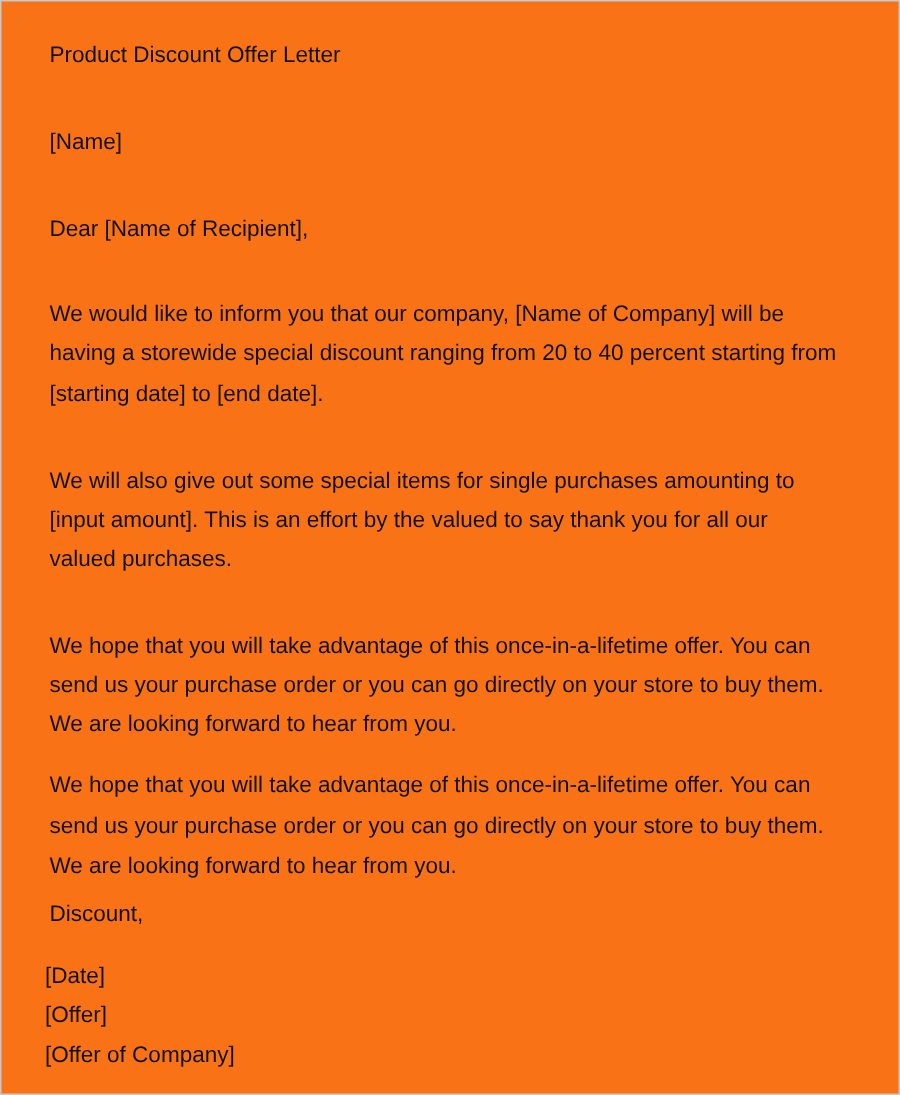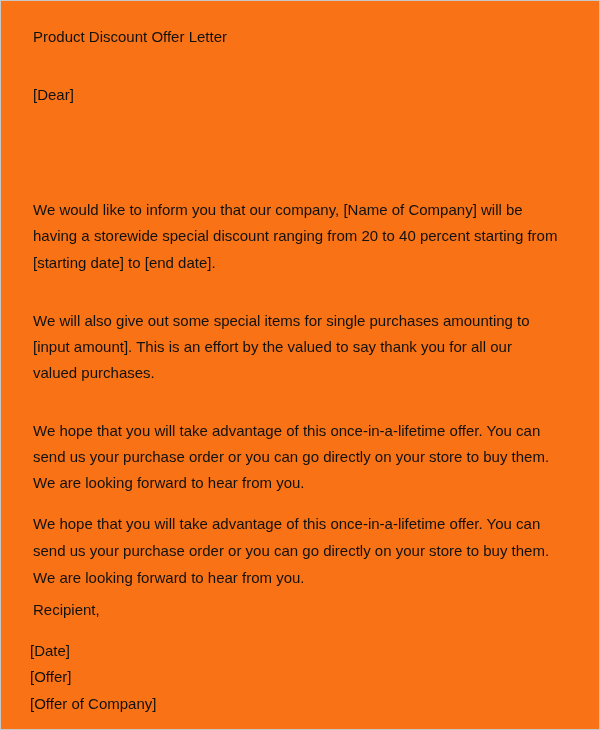--- a/index.html
+++ b/index.html
@@ -21,22 +21,23 @@
       line-height: 18px;
     }
     .sig { left: 29px; }
   </style>
 </head>
 <body>
 
 <div class="page">
   <div class="line" style="top:27px">Product Discount Offer Letter</div>
 
-  <div class="line" style="top:85px">[Dear]</div>
+  <div class="line" style="top:85px">[Name]</div>
 
+  <div class="line" style="top:143px">Dear [Name of Recipient],</div>
 
   <div>
     <div class="line" style="top:200px">We would like to inform you that our company, [Name of Company] will be</div>
     <div class="line" style="top:226px">having a storewide special discount ranging from 20 to 40 percent starting from</div>
     <div class="line" style="top:253px">[starting date] to [end date].</div>
   </div>
 
   <div>
     <div class="line" style="top:311px">We will also give out some special items for single purchases amounting to</div>
     <div class="line" style="top:337px">[input amount]. This is an effort by the valued to say thank you for all our</div>
@@ -48,20 +49,20 @@
     <div class="line" style="top:447px">send us your purchase order or you can go directly on your store to buy them.</div>
     <div class="line" style="top:473px">We are looking forward to hear from you.</div>
   </div>
 
   <div>
     <div class="line" style="top:514px">We hope that you will take advantage of this once-in-a-lifetime offer. You can</div>
     <div class="line" style="top:541px">send us your purchase order or you can go directly on your store to buy them.</div>
     <div class="line" style="top:568px">We are looking forward to hear from you.</div>
   </div>
 
-  <div class="line" style="top:600px">Recipient,</div>
+  <div class="line" style="top:600px">Discount,</div>
 
   <div>
     <div class="line sig" style="top:641px">[Date]</div>
     <div class="line sig" style="top:667px">[Offer]</div>
     <div class="line sig" style="top:694px">[Offer of Company]</div>
   </div>
 </div>
 
 </body></html>

